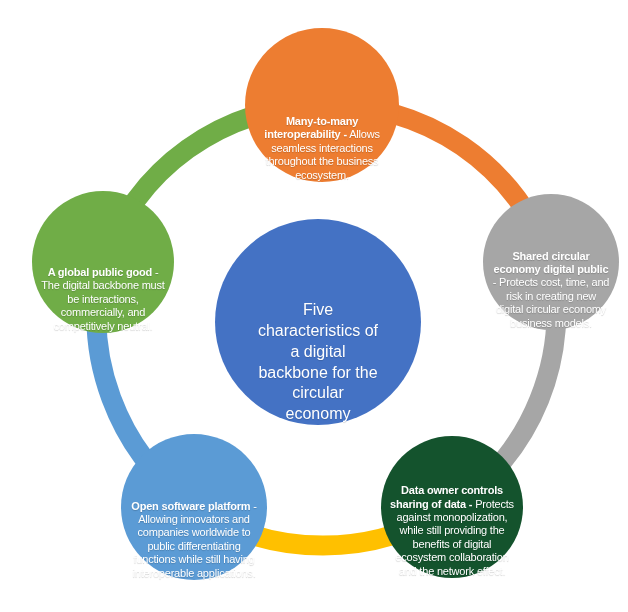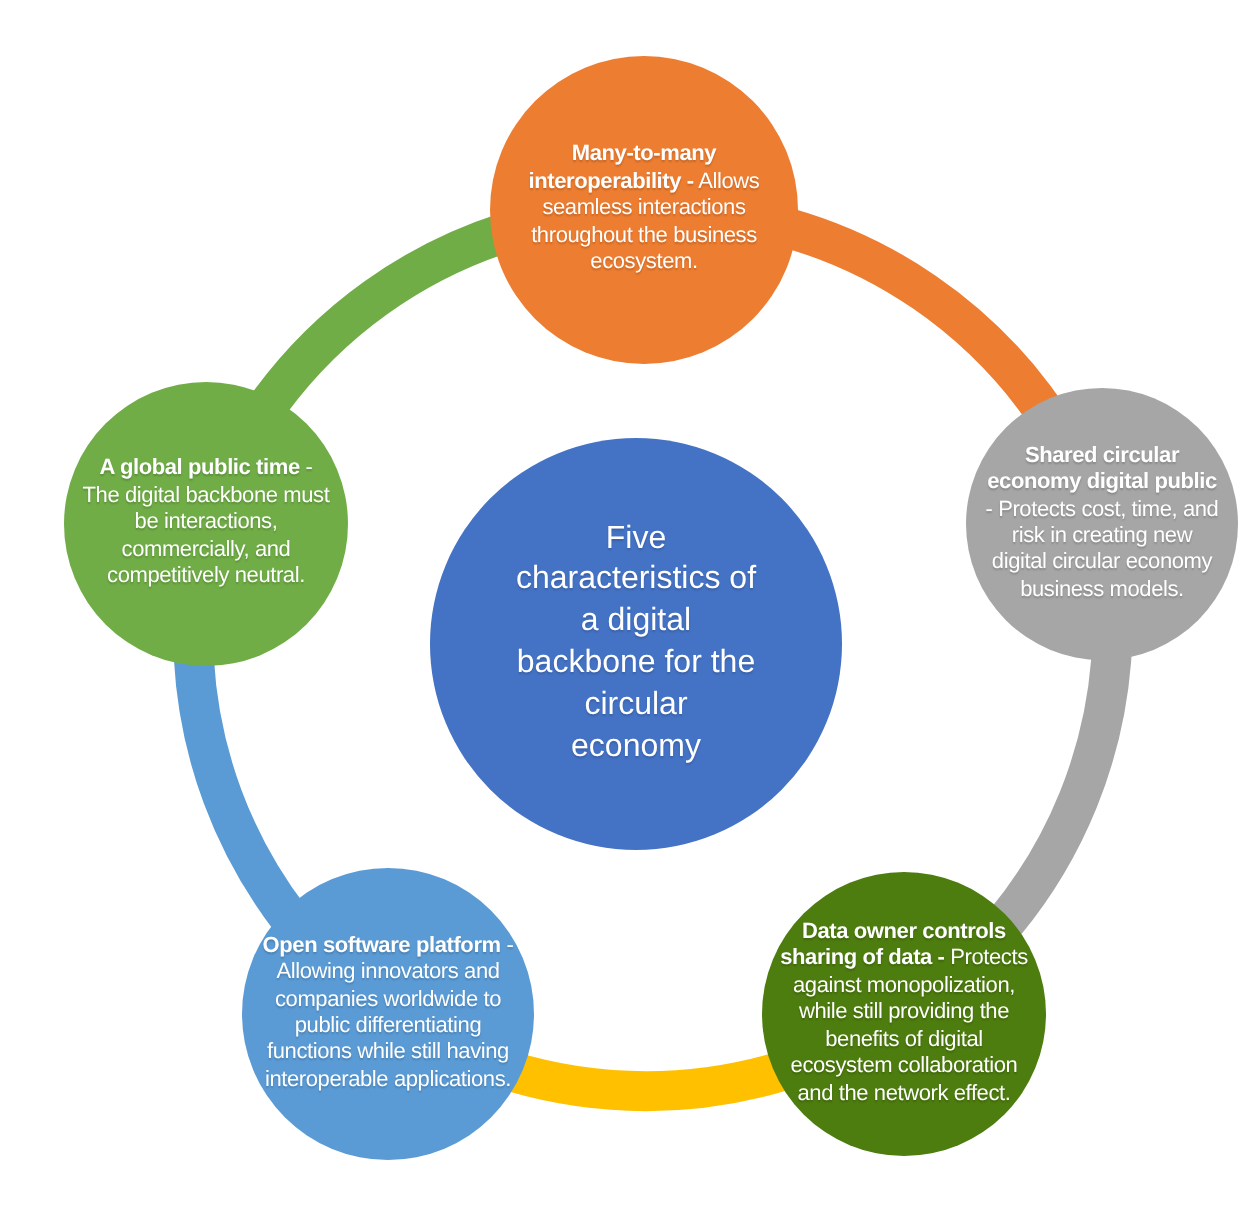--- a/index.html
+++ b/index.html
@@ -23,21 +23,21 @@
     height: 612px;
   }
   .ring path {
     fill: none;
     stroke-width: 20;
   }
   .node {
     position: absolute;
     border-radius: 50%;
     display: flex;
-    align-items: center;
+    align-items: flex-end;
     justify-content: center;
     text-align: center;
     color: #FFFFFF;
     box-sizing: border-box;
   }
   .node-text {
     font-size: 11px;
     line-height: 1.22;
     letter-spacing: -0.2px;
     padding: 0 9px;
@@ -77,37 +77,37 @@
     </div>
   </div>
 
   <div class="node node-gray" style="background-color: rgb(166, 166, 166);">
     <div class="node-text">
       <b>Shared circular economy digital public</b>
       <span>- Protects cost, time, and risk in creating new digital circular economy business models.</span>
     </div>
   </div>
 
-  <div class="node node-yellow" style="background-color: #4d7c0f;">
+  <div class="node node-yellow" style="background-color: #14532d;">
     <div class="node-text">
       <b>Data owner controls sharing of data -</b>
       <span>Protects against monopolization, while still providing the benefits of digital ecosystem collaboration and the network effect.</span>
     </div>
   </div>
 
   <div class="node node-blue" style="background-color: rgb(91, 155, 213);">
     <div class="node-text">
       <b>Open software platform</b>
       <span>- Allowing innovators and companies worldwide to public differentiating functions while still having interoperable applications.</span>
     </div>
   </div>
 
   <div class="node node-green" style="background-color: rgb(112, 173, 71);">
     <div class="node-text">
-      <b>A global public time</b>
+      <b>A global public good</b>
       <span>- The digital backbone must be interactions, commercially, and competitively neutral.</span>
     </div>
   </div>
 
   <div class="node node-center" style="background-color: rgb(68, 114, 196);">
     <div class="center-text">Five
 characteristics of
 a digital
 backbone for the
 circular

